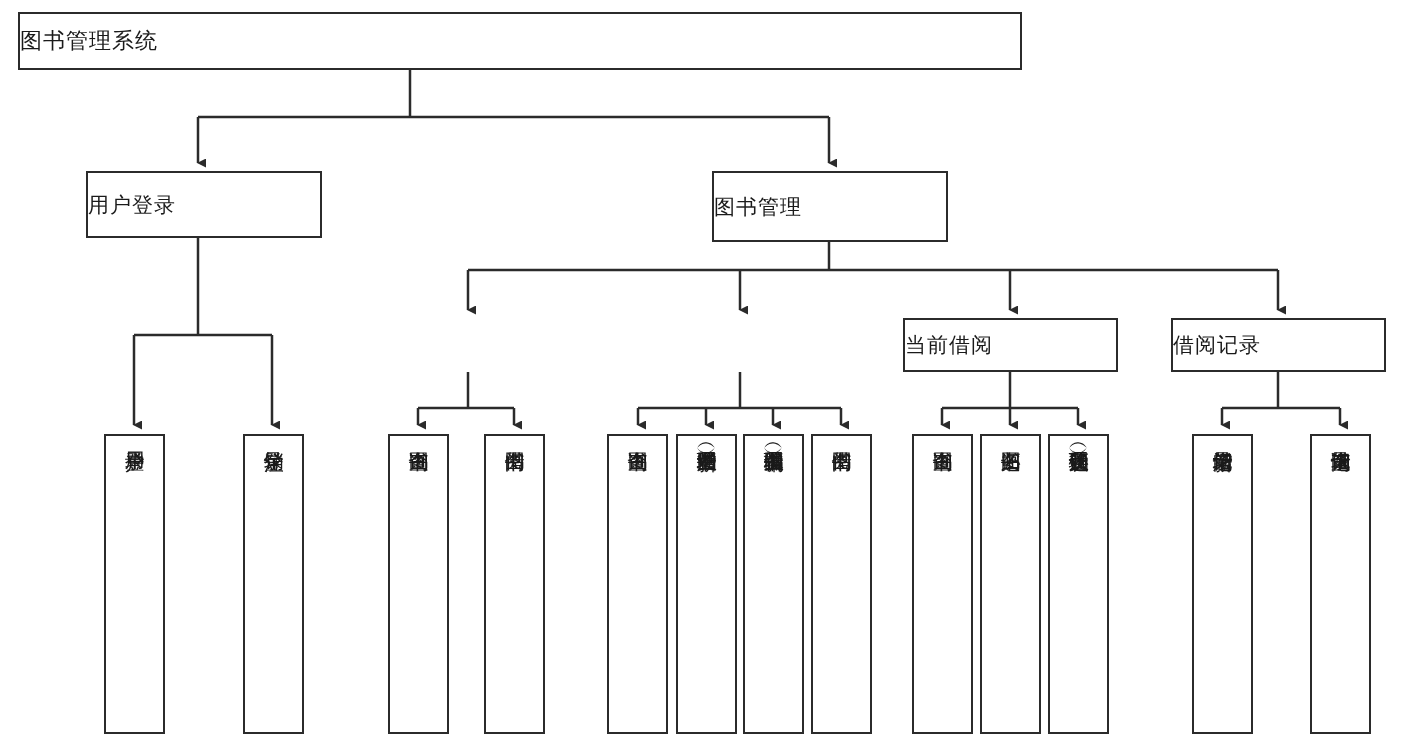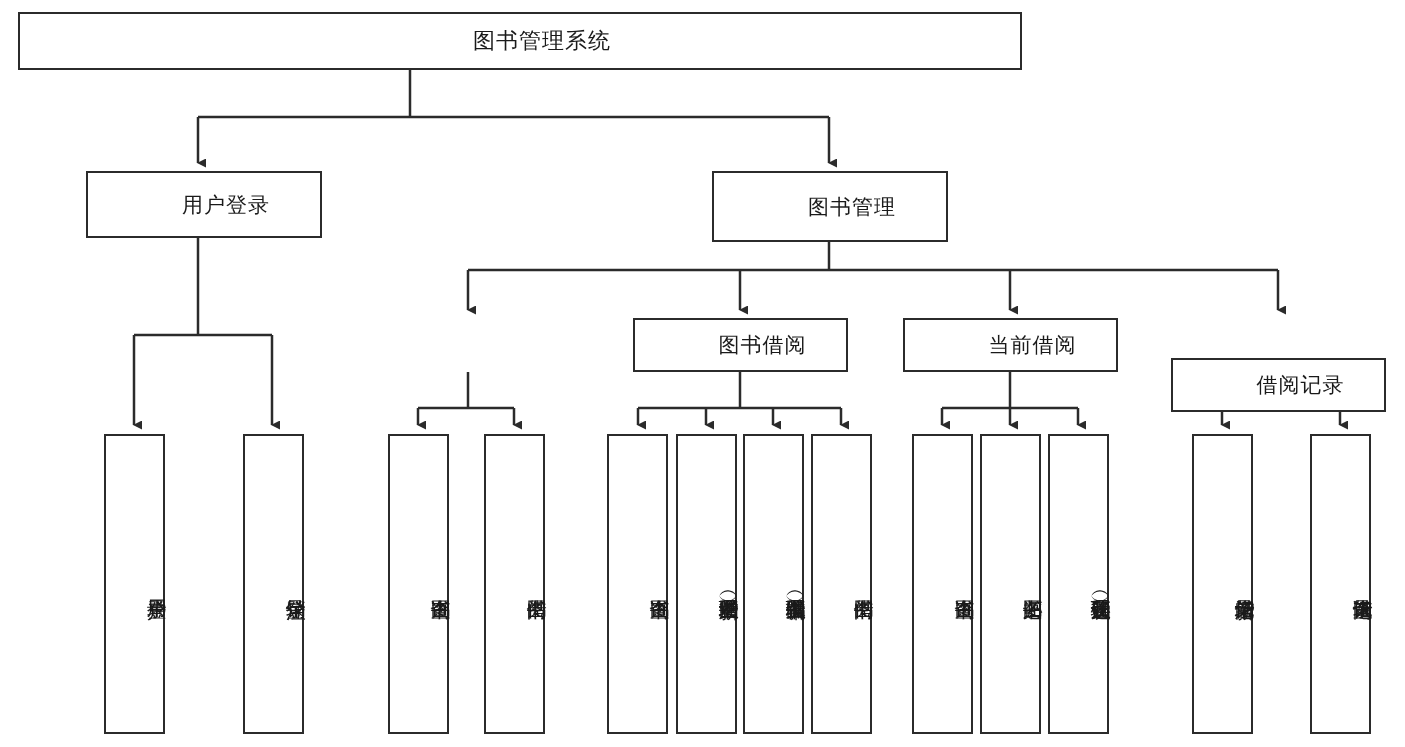--- a/index.html
+++ b/index.html
@@ -26,23 +26,21 @@
     height: 747px;
     pointer-events: none;
   }
   .node {
     position: absolute;
     box-sizing: border-box;
     background: #ffffff;
     border: 2px solid #2b2b2b;
     display: flex;
     align-items: center;
-    justify-content: center;
     color: #1a1a1a;
-    padding-left: 44px;
   }
   .node-h {
     font-size: 21px;
     letter-spacing: 1px;
     line-height: 1.1;
     white-space: nowrap;
   }
   .node-v {
     font-size: 20px;
     line-height: 1.18;
@@ -130,27 +128,24 @@
     <span>图书管理系统</span>
   </div>
 
   <div class="node node-h" style="left:86px; top:171px; width:236px; height:67px;">
     <span>用户登录</span>
   </div>
   <div class="node node-h" style="left:712px; top:171px; width:236px; height:71px;">
     <span>图书管理</span>
   </div>
 
-  <div class="node node-h" style="left:633px; top:318px; width:215px; height:54px;">
-    <span>图书借阅</span>
-  </div>
   <div class="node node-h" style="left:903px; top:318px; width:215px; height:54px;">
     <span>当前借阅</span>
   </div>
-  <div class="node node-h" style="left:1171px; top:318px; width:215px; height:54px;margin-top:40px;">
+  <div class="node node-h" style="left:1171px; top:318px; width:215px; height:54px;">
     <span>借阅记录</span>
   </div>
 
   <div class="node node-v" style="left:104px; top:434px; width:61px; height:300px;">
     <span>用户登录</span>
   </div>
   <div class="node node-v" style="left:243px; top:434px; width:61px; height:300px;">
     <span>注销登录</span>
   </div>
 

